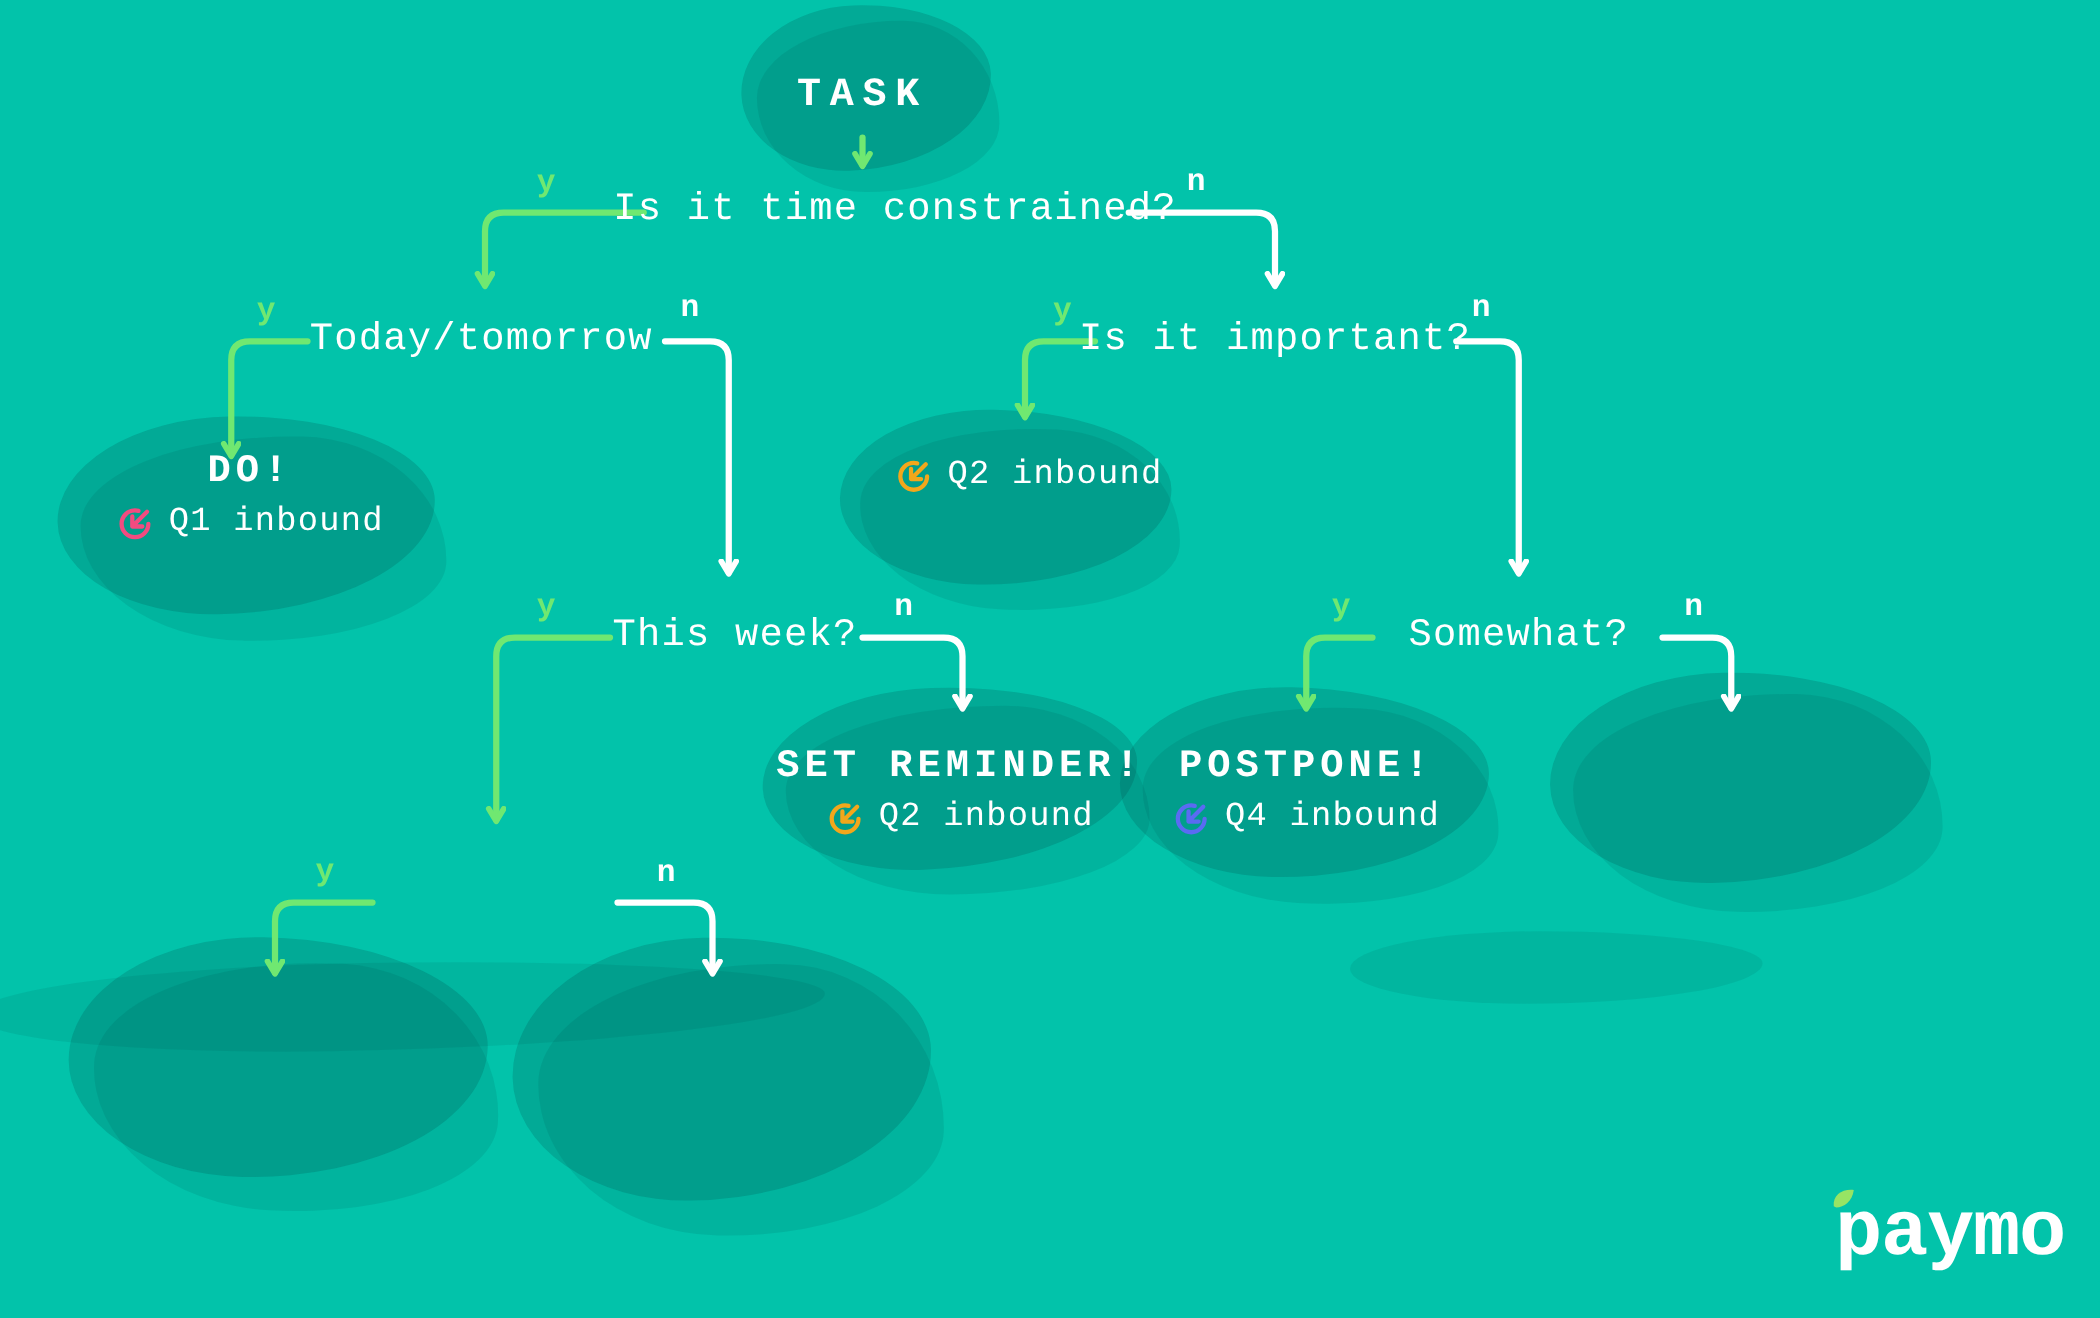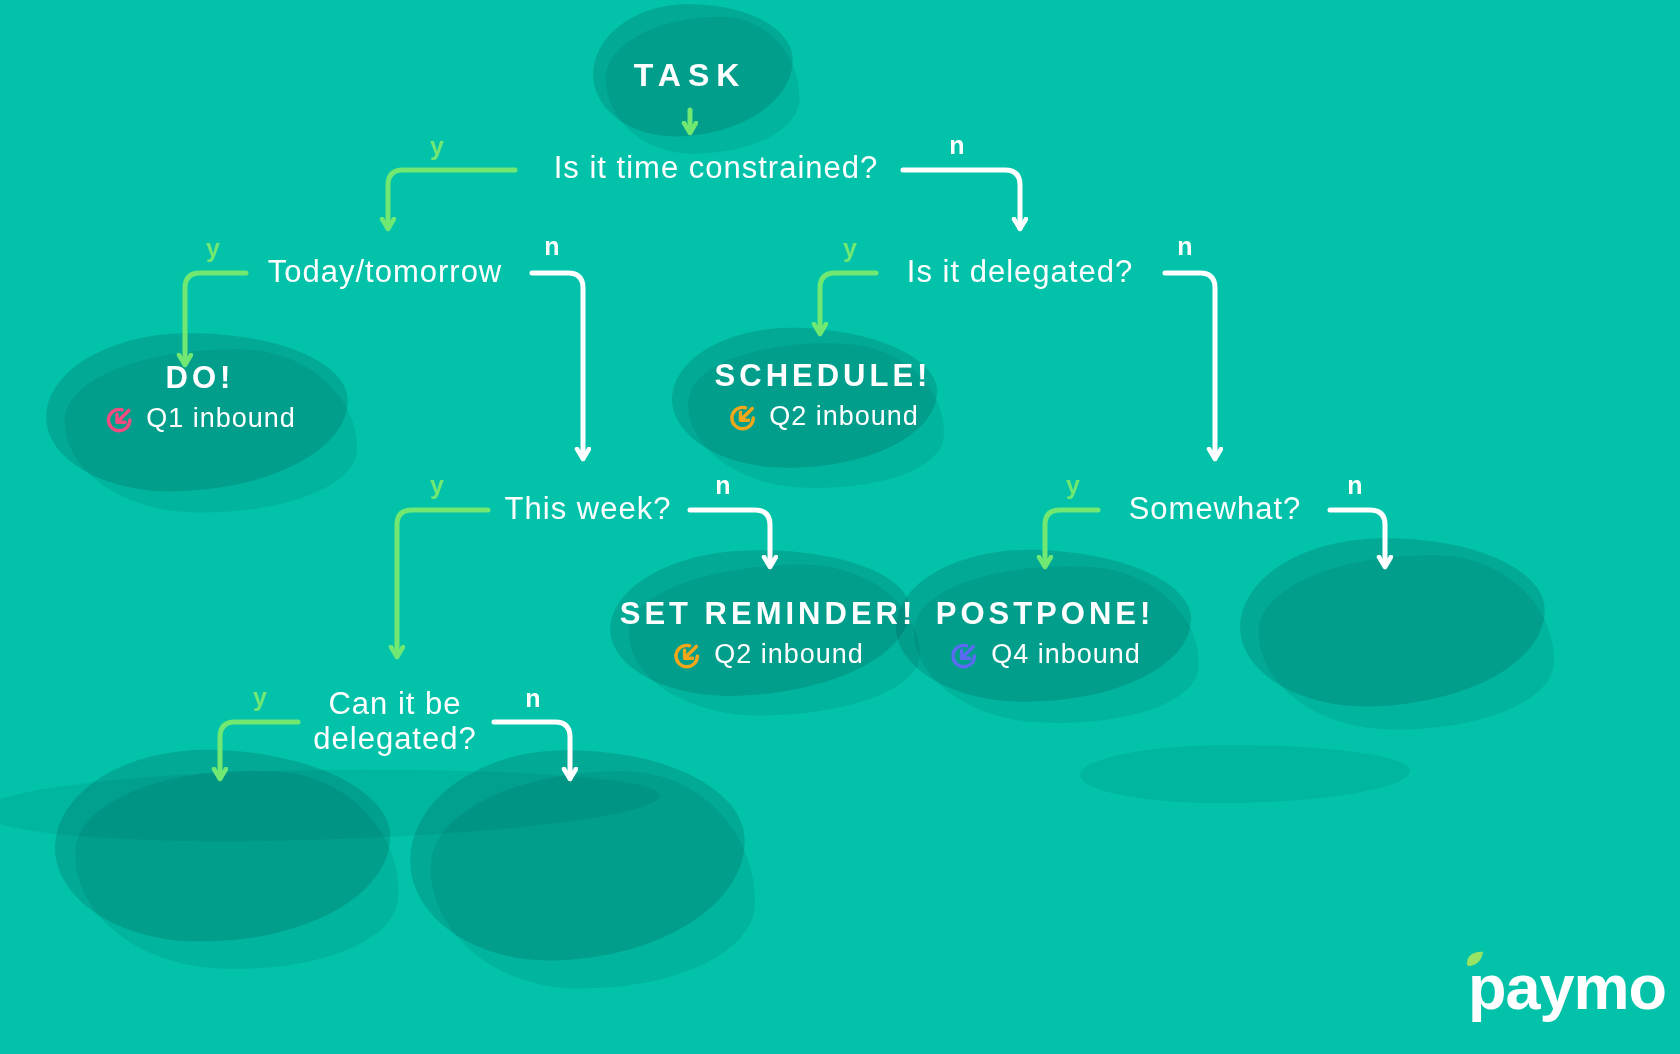--- a/index.html
+++ b/index.html
@@ -1,19 +1,19 @@
 <!DOCTYPE html>
 <html style="--background: #02c3aa; --branch_yes: #70e871; --branch_no: #ffffff; --q1: #f24b80; --q2: #f2a71b; --q3: #4adfbe; --q4: #5a6bf2; --logo_leaf: #97e464;"><head>
 <meta charset="utf-8">
 <style>
   html,body{margin:0;padding:0;background:#02c3aa;}
   .canvas{
     position:relative;width:1680px;height:1054px;overflow:hidden;
     background:var(--background,#02c3aa);
-    font-family:Liberation Sans, sans-serif;
+    font-family:Liberation Mono, monospace;
   }
   
   .patch{
     position:absolute;background:rgba(4,72,72,0.20);
     border-radius:46% 54% 58% 42% / 52% 44% 56% 48%;
   }
   .patch::after{
     content:"";position:absolute;inset:10% -3% -14% 6%;
     background:rgba(4,72,72,0.35);
     border-radius:60% 40% 55% 45% / 45% 60% 40% 55%;
@@ -108,25 +108,21 @@
     <path class="edge branch-yes" d="M 876 273 L 835 273 Q 820 273 820 288 L 820 333" marker-end="url(#ah-yes)"></path>
     <path class="edge branch-no" d="M 1165 273 L 1200 273 Q 1215 273 1215 288 L 1215 458" marker-end="url(#ah-no)"></path>
     <path class="edge branch-yes" d="M 1098 510 L 1060 510 Q 1045 510 1045 525 L 1045 566" marker-end="url(#ah-yes)"></path>
     <path class="edge branch-no" d="M 1330 510 L 1370 510 Q 1385 510 1385 525 L 1385 566" marker-end="url(#ah-no)"></path>
   </svg>
 
   <div class="question title-node" style="left:690px;top:58px;">TASK</div>
   <div class="question" style="left:700px;top:150px;margin-left:16px;">Is it time constrained?</div>
   <div class="question" style="left:385px;top:254px;">Today/tomorrow</div>
   <div class="question" style="left:588px;top:491px;">This week?</div>
-  <div class="question" style="left:395px;top:686px;">
-    <span style="display:block">Can it be</span>
-    <span style="display:block">delegated?</span>
-  </div>
-  <div class="question" style="left:1020px;top:254px;">Is it delegated?</div>
+  <div class="question" style="left:1020px;top:254px;">Is it important?</div>
   <div class="question" style="left:1215px;top:491px;">Somewhat?</div>
 
   <div class="blabel lbl-yes" style="left:437px;top:134px;">y</div>
   <div class="blabel lbl-no" style="left:957px;top:133px;">n</div>
   <div class="blabel lbl-yes" style="left:213px;top:236px;">y</div>
   <div class="blabel lbl-no" style="left:552px;top:234px;">n</div>
   <div class="blabel lbl-yes" style="left:437px;top:473px;">y</div>
   <div class="blabel lbl-no" style="left:723px;top:473px;">n</div>
   <div class="blabel lbl-yes" style="left:260px;top:685px;">y</div>
   <div class="blabel lbl-no" style="left:533px;top:686px;">n</div>
@@ -140,21 +136,20 @@
     <div class="result-tag">
       <svg class="qicon icon-q1" width="30" height="30" viewBox="0 0 28 28">
         <circle cx="14" cy="15" r="10" stroke-dasharray="49.5 13.4"></circle>
         <path d="M23 6 L12 17 M12 9.5 L12 17 L19.5 17"></path>
       </svg>
       <span>Q1 inbound</span>
     </div>
   </div>
 
   <div class="result" style="left:823px;top:358px;">
-    <div class="result-title">SCHEDULE!</div>
     <div class="result-tag">
       <svg class="qicon icon-q2" width="30" height="30" viewBox="0 0 28 28">
         <circle cx="14" cy="15" r="10" stroke-dasharray="49.5 13.4"></circle>
         <path d="M23 6 L12 17 M12 9.5 L12 17 L19.5 17"></path>
       </svg>
       <span>Q2 inbound</span>
     </div>
   </div>
 
   <div class="result" style="left:768px;top:596px;">

